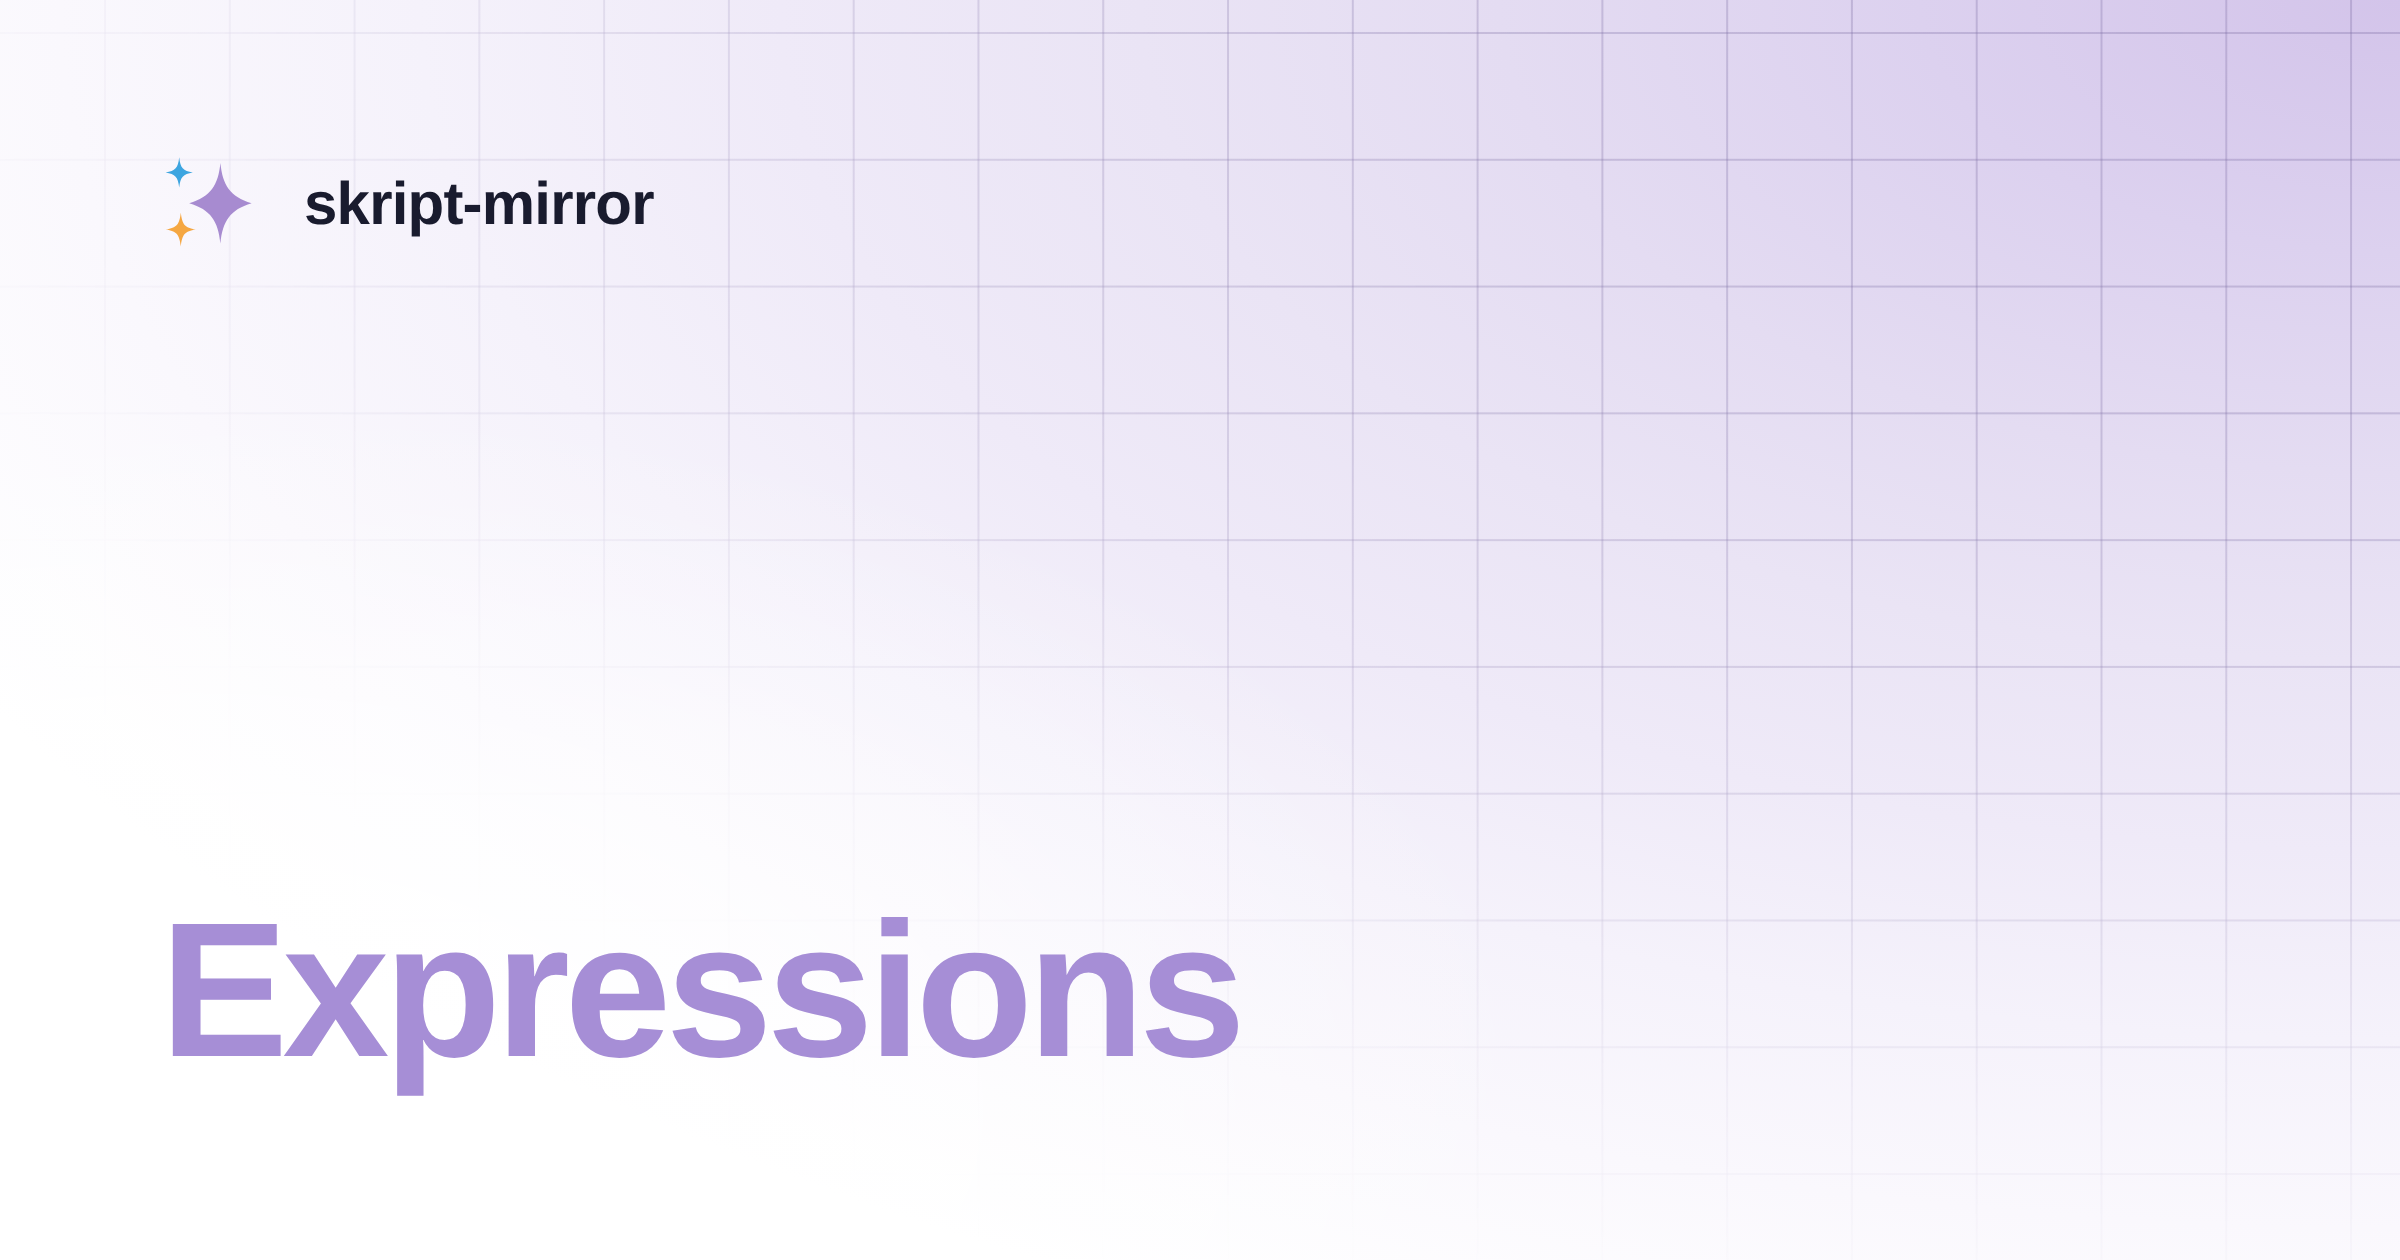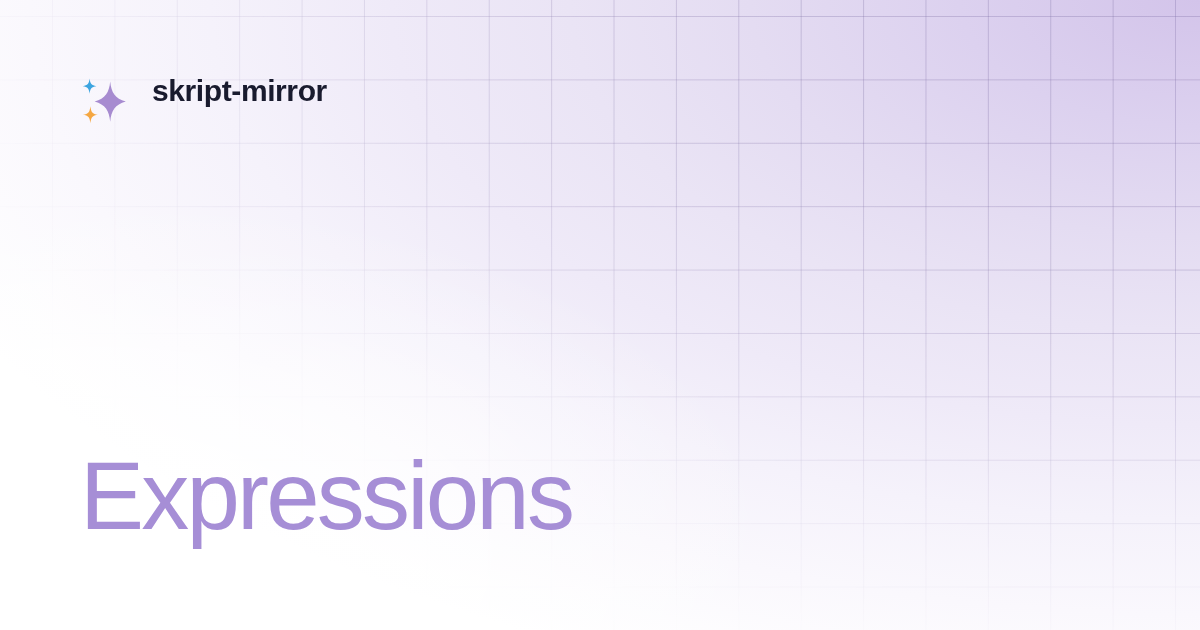--- a/index.html
+++ b/index.html
@@ -75,20 +75,21 @@
         rgba(255,255,255,0.25) 62%,
         rgba(255,255,255,0) 82%);
   }
 
   
   .brand {
     position: absolute;
     left: 80px;
     top: 76px;
     display: flex;
+    align-items: center;
     gap: 18px;
   }
   .brand-mark {
     width: 54px;
     height: 54px;
     display: block;
     flex: 0 0 auto;
   }
   .brand-name {
     font-size: 30px;
@@ -98,21 +99,21 @@
     line-height: 1;
     white-space: nowrap;
   }
 
   
   .headline {
     position: absolute;
     left: 80px;
     bottom: 86px;
     font-size: 96px;
-    font-weight: 400;
+    font-weight: 700;
     letter-spacing: -2.8px;
     line-height: 1.0;
     color: #a68ed6;
     white-space: nowrap;
   }
 </style>
 </head>
 <body>
 
 <div id="og-card">

